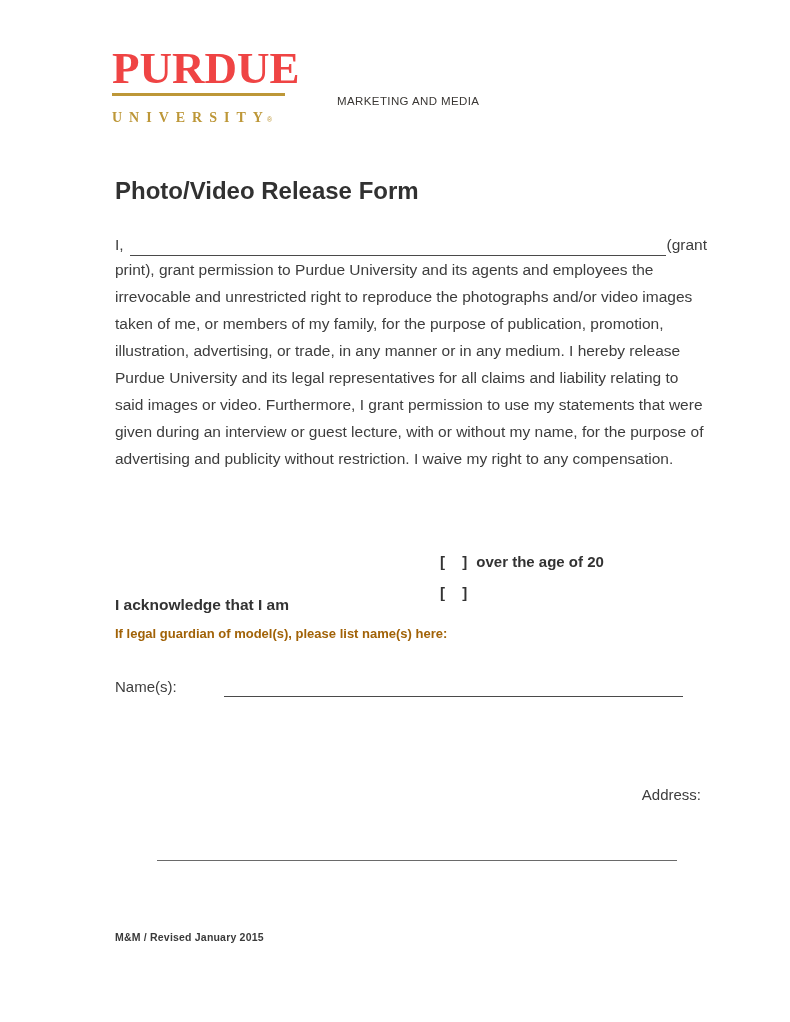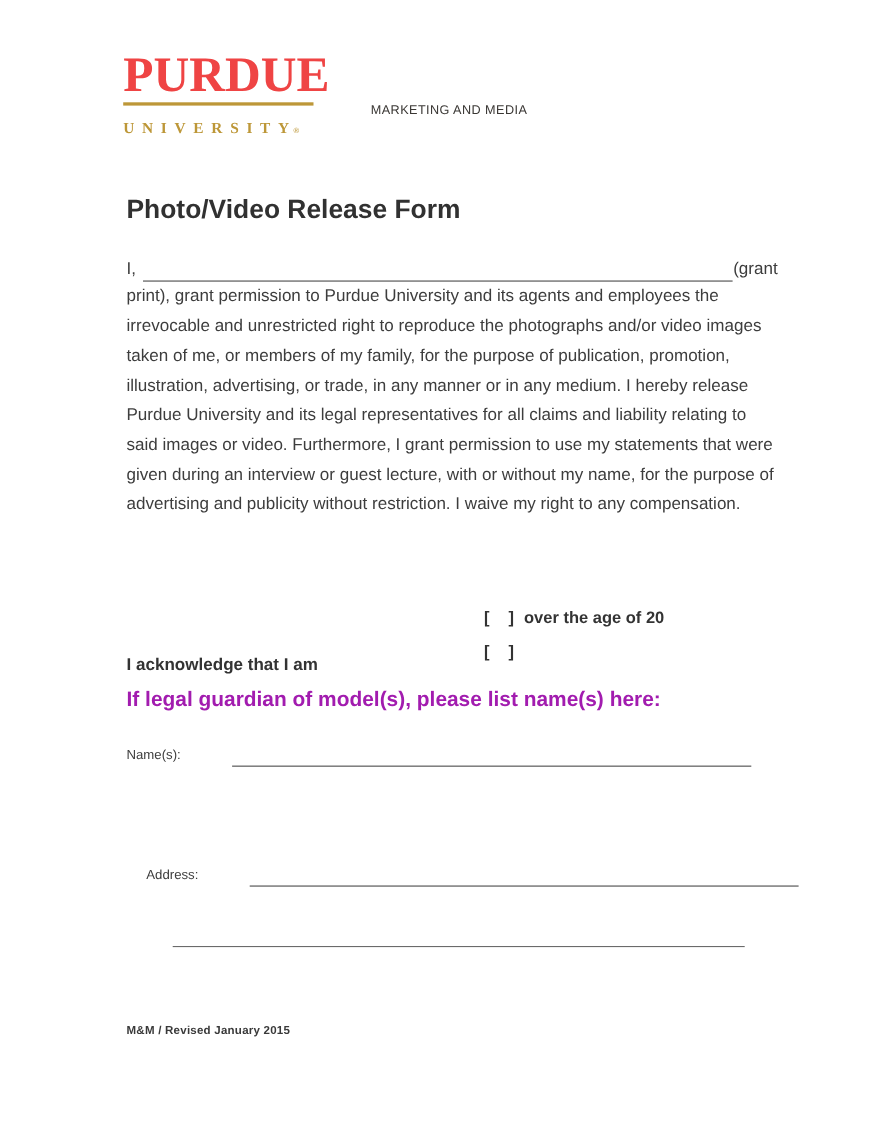--- a/index.html
+++ b/index.html
@@ -46,33 +46,33 @@
 
   
   .ack{position:absolute;left:115px;top:552px;width:620px;display:flex;align-items:flex-end;font-size:15.5px;}
   .ack .ack-label{flex:0 0 325px;font-weight:700;color:#333;}
   .ack .options{display:flex;flex-direction:column;}
   .ack .option{display:flex;align-items:baseline;margin-bottom:11px;font-weight:700;color:#333;font-size:15px;line-height:20px;}
   .ack .box{white-space:pre;letter-spacing:3px;margin-right:6px;cursor:default;}
 
   
   .guardian-heading{
-    position:absolute;left:115px;top:626px;font-size:19px;font-weight:700;color:#a21caf;
+    position:absolute;left:115px;top:626px;font-size:13px;font-weight:700;color:#a16207;
   }
 
-  .field-row{position:absolute;display:flex;align-items:flex-start;font-size:12px;line-height:20px;gap:40px;}
+  .field-row{position:absolute;display:flex;align-items:flex-end;font-size:15px;line-height:20px;gap:40px;}
   .field-row .lbl{flex:0 0 auto;padding-right:7px;}
   .field-row .fill{
     flex:1 1 auto;height:20px;border-bottom:1.5px solid #4a4a4a;
   }
   .field-row .fill.fixed{flex:0 0 140px;}
   .row-names{left:115px;top:676px;width:568px;}
   .row-signature{left:115px;top:731px;width:598px;}
   .row-signature .lbl-date{flex:0 0 auto;padding:0;}
-  .row-address{left:133px;top:785px;width:593px;}
+  .row-address{left:115px;top:785px;width:593px;flex-direction:column;}
   .cont-line{
     position:absolute;left:157px;top:842px;width:520px;height:18px;
     border-bottom:1.5px solid #6a6a6a;
   }
 
   
   .footer{
     position:absolute;left:115px;top:931px;font-size:10.5px;font-weight:700;color:#3a3a3a;
     letter-spacing:0.2px;
   }

